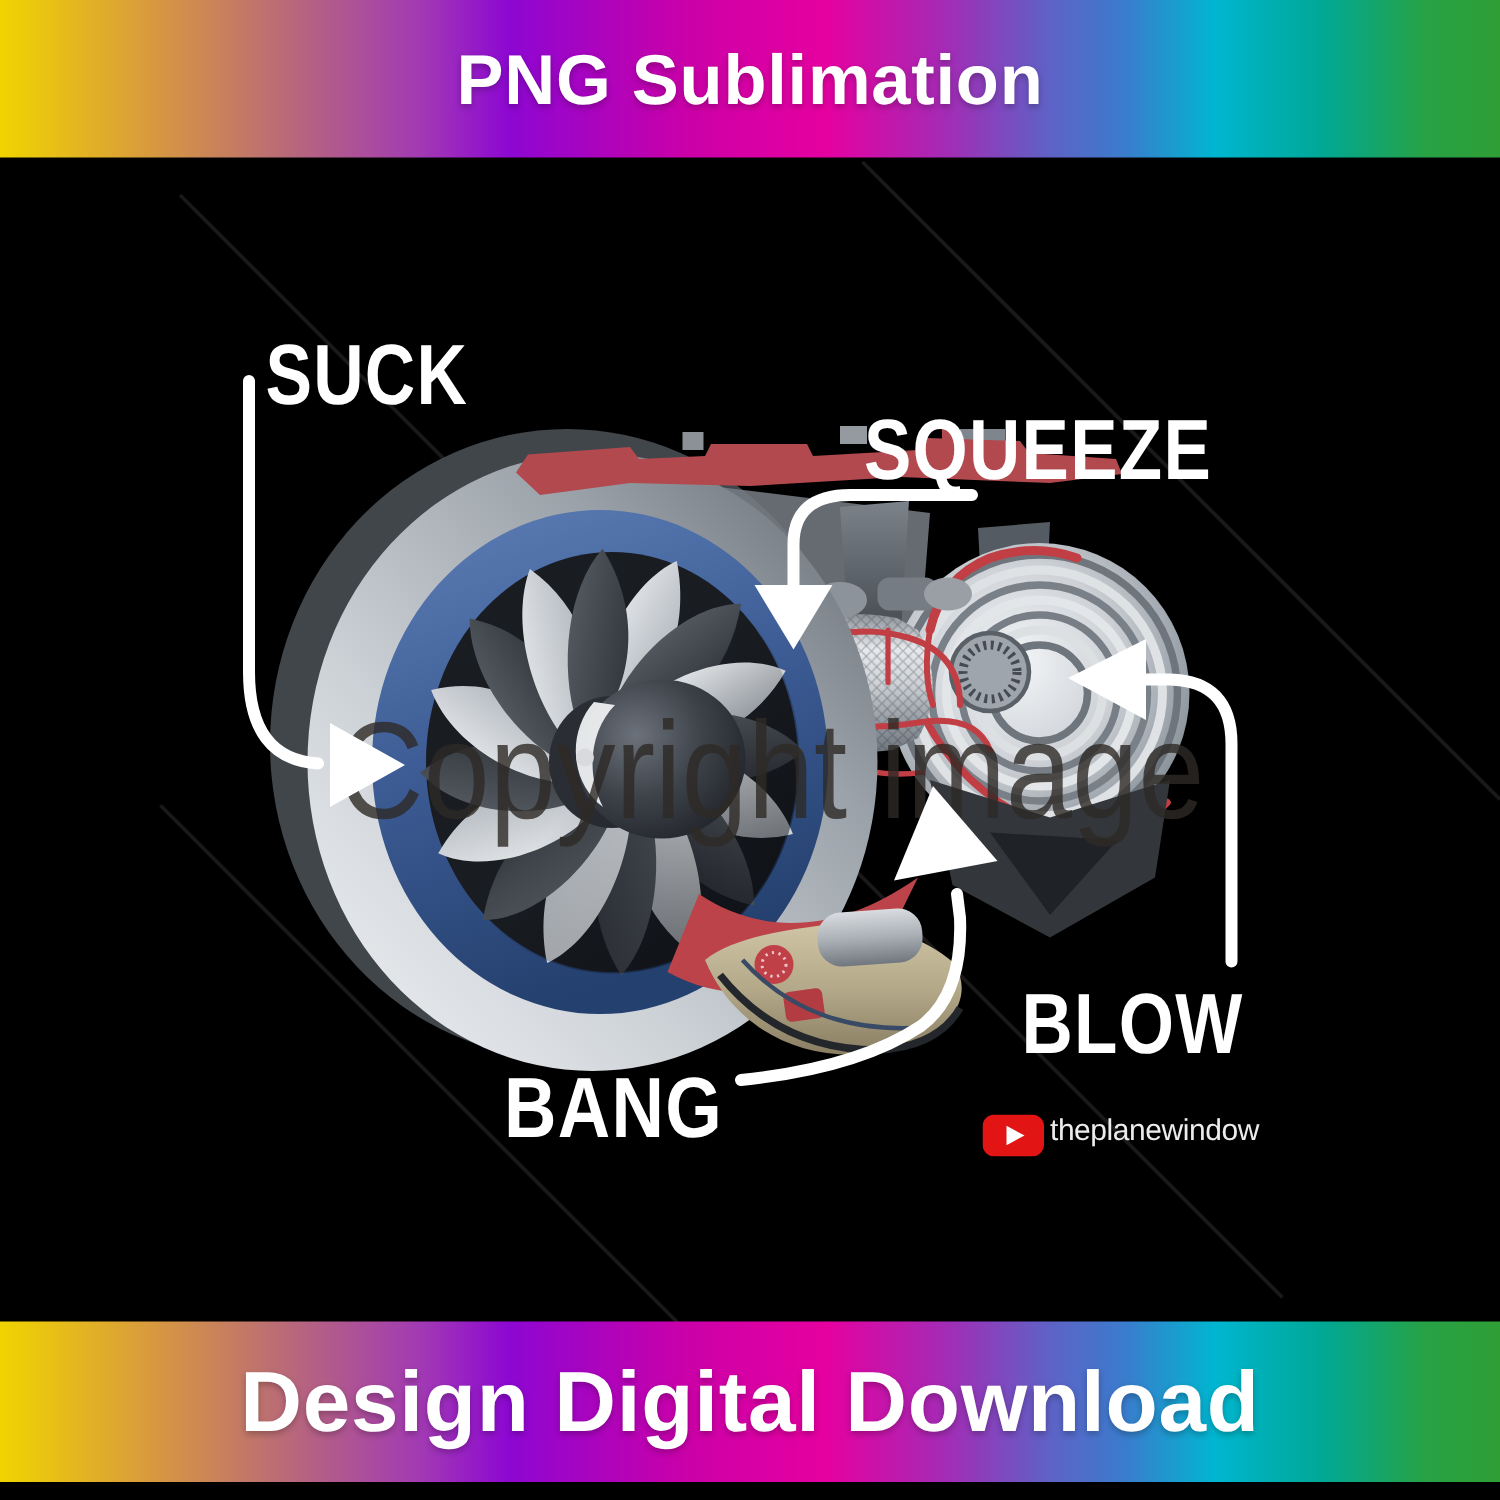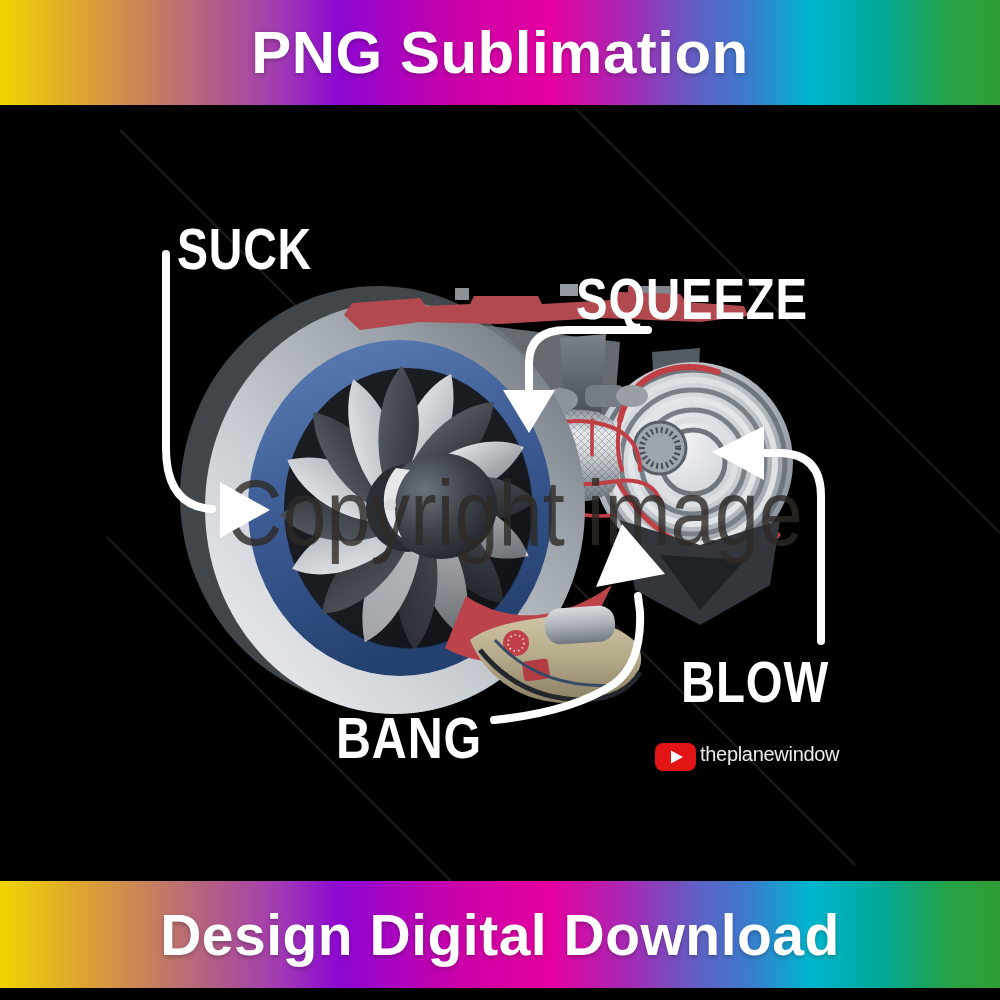--- a/index.html
+++ b/index.html
@@ -13,21 +13,21 @@
       #f0d400 0%, #d89a3e 10%, #b96a78 19%, #a23ab4 28%, #8d07d2 34%,
       #cc00a8 46%, #e600a0 55%, #a42bb5 63%, #5e62c6 70%, #3a7ccd 75%,
       #00b6d0 81%, #00a897 88%, #27a245 95%, #2f9e35 100%);
   }
   .banner-top{top:0;height:105px;}
   .banner-bottom{bottom:12px;height:107px;}
   .banner-text{
     color:#ffffff;font-weight:700;letter-spacing:.5px;
     text-shadow:0 2px 4px rgba(0,0,0,.25);
   }
-  .banner-top .banner-text{font-size:60px;}
+  .banner-top .banner-text{font-size:47px;}
   .banner-bottom .banner-text{font-size:57px;}
   .diagram-svg{position:absolute;top:105px;left:0;display:block;}
   .lbl{
     fill:#ffffff;font-family:"Liberation Sans",sans-serif;
     font-weight:700;font-size:57px;letter-spacing:1px;
   }
   .wline{stroke:#ffffff;stroke-width:8;fill:none;stroke-linecap:round;}
   .whead{fill:#ffffff;}
   .redline{stroke:#c13f44;fill:none;stroke-linecap:round;}
   .yt-badge{

